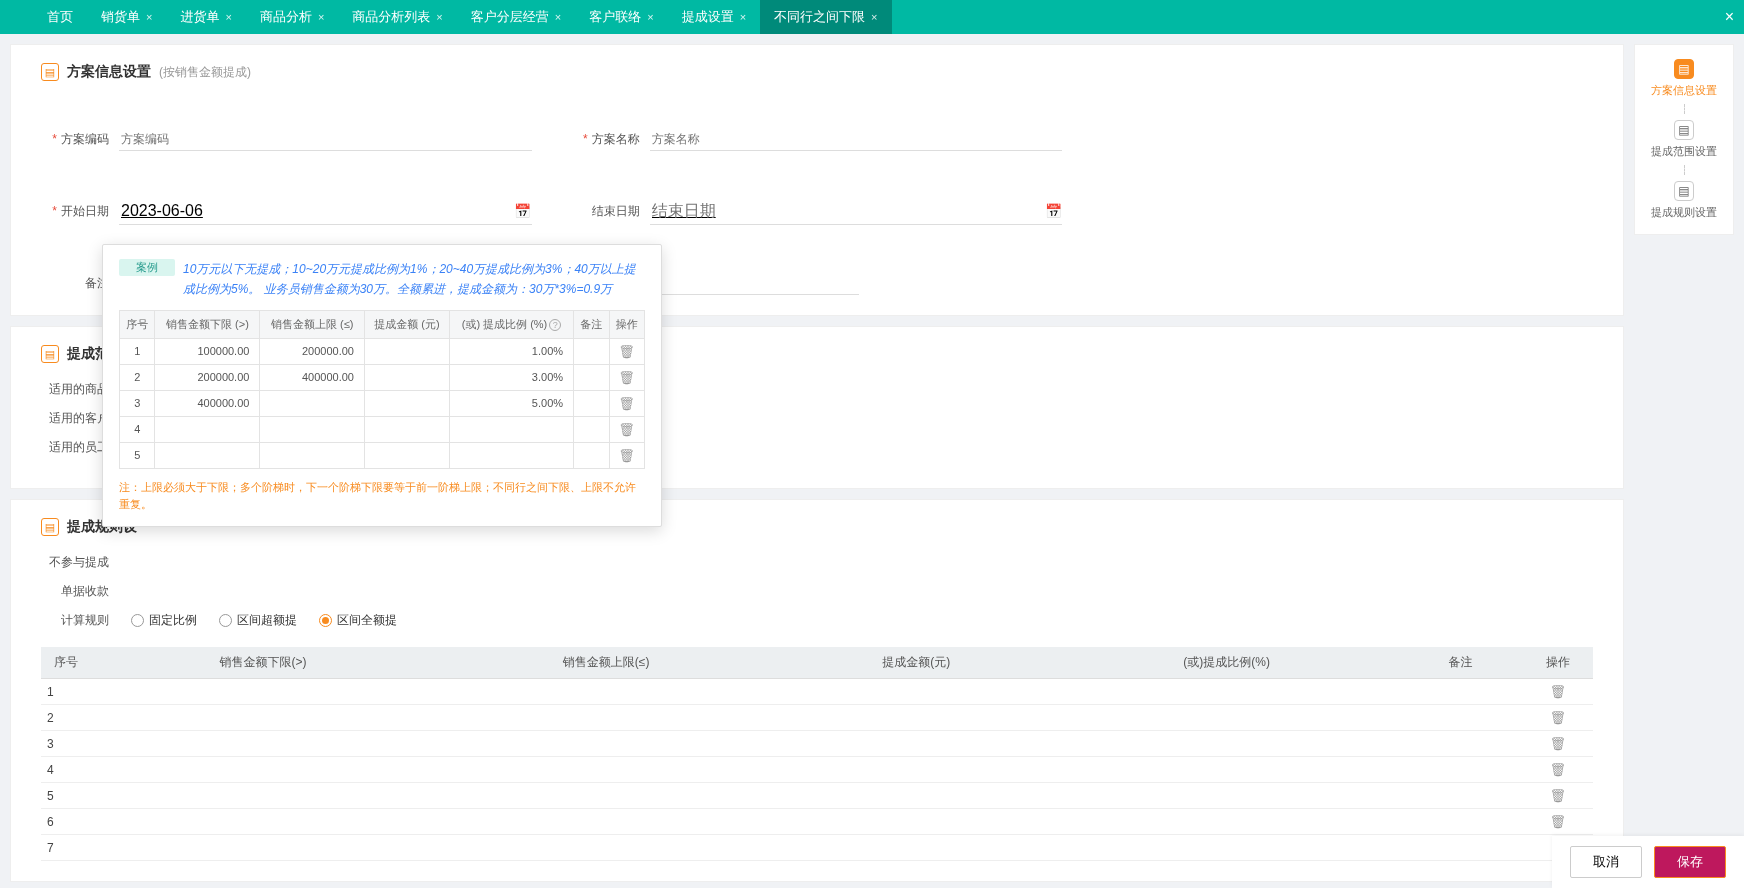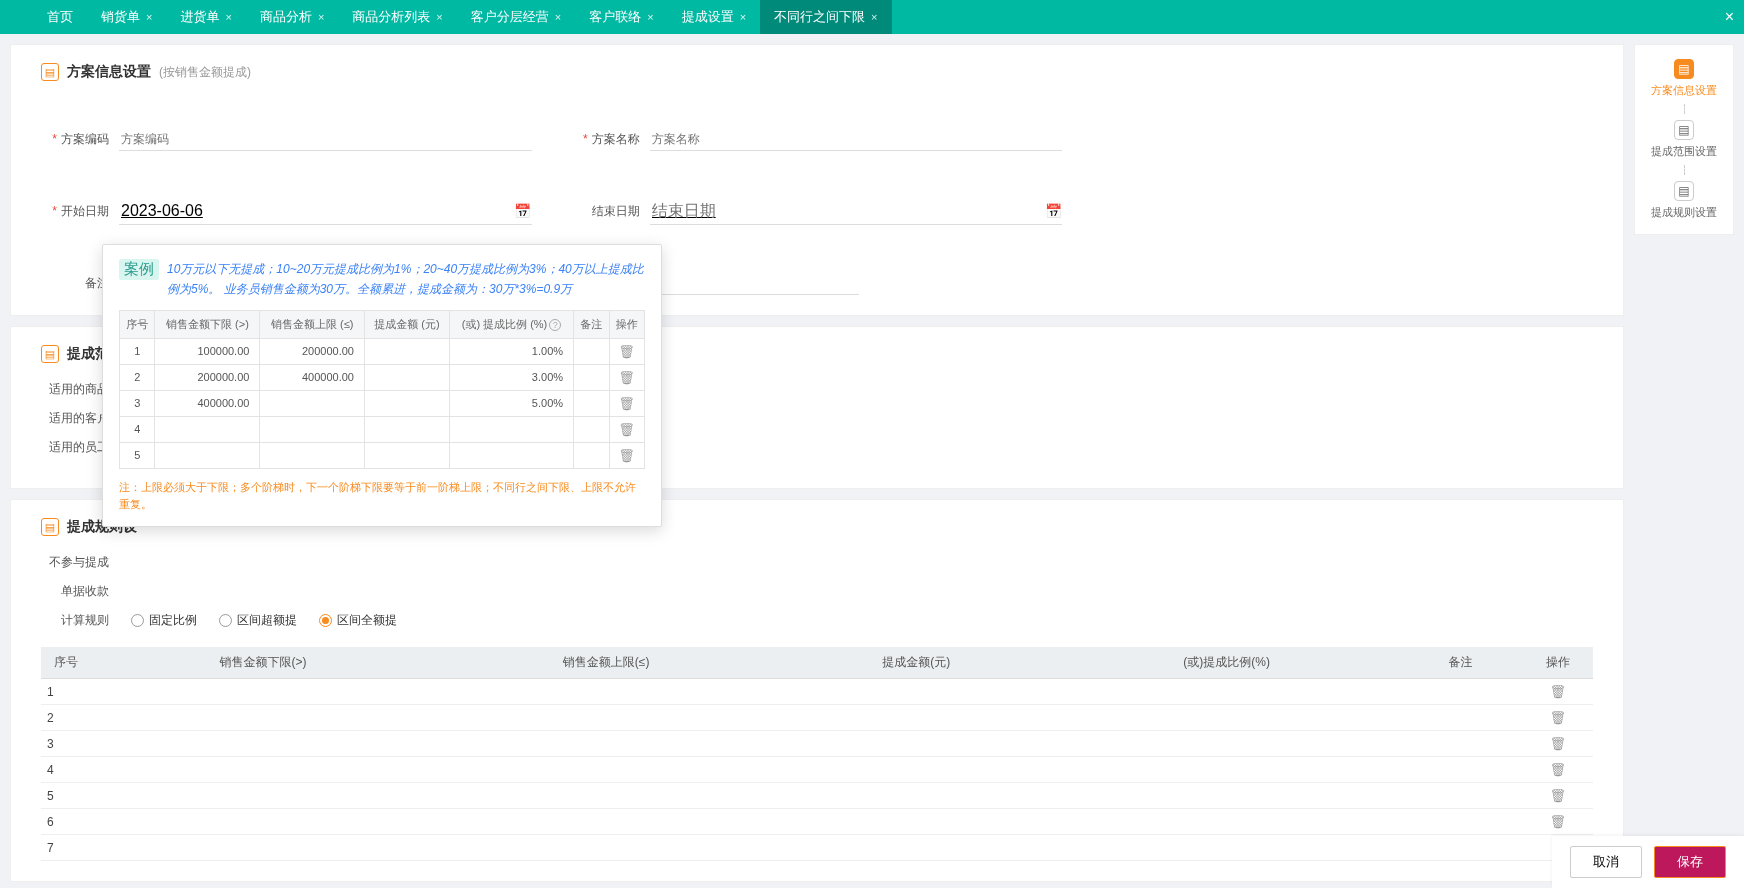--- a/index.html
+++ b/index.html
@@ -50,21 +50,21 @@
 
 table.big { width: 100%; border-collapse: collapse; font-size: 12px; }
 table.big th { background: #eceff1; padding: 7px 6px; font-weight: 500; color: #555; border-bottom: 1px solid #ddd; }
 table.big td { padding: 5px 6px; border-bottom: 1px solid #eee; color: #444; }
 .trash { color: #999; cursor: pointer; font-size: 13px; }
 
 
 .popover { position: absolute; background: #fff; border: 1px solid #ddd; box-shadow: 0 4px 16px rgba(0,0,0,.15); width: 560px; left: 92px; top: 200px; z-index: 50; padding: 14px 16px 12px; border-radius: 2px; }
 .popover h4 { font-size: 13px; font-weight: 600; margin-bottom: 10px; }
 .popover .case { display:flex; gap:8px; align-items:flex-start; margin-bottom:10px; }
-.popover .case .tag { background:#d9f5ef; color:#2a9d8f; padding:1px 5px; border-radius:2px; font-size:15px; flex-shrink:0; }
+.popover .case .tag { background:#d9f5ef; color:#2a9d8f; padding:1px 17px; border-radius:2px; font-size:11px; flex-shrink:0; }
 .popover .case .txt { color:#3b82f6; line-height:1.7; font-size:12px;font-style:italic; }
 .popover table { width:100%; border-collapse:collapse; font-size:11px; margin-bottom:10px; }
 .popover th { background:#f5f6f7; padding:6px 4px; color:#666; font-weight:500; border:1px solid #e3e3e3; }
 .popover td { padding:5px 4px; border:1px solid #e3e3e3; text-align:center; color:#555; }
 .popover td.num { text-align:right; padding-right:10px; }
 .popover .warn { color:#f88b1f; font-size:11px; line-height:1.6; }
 .help-ic { display:inline-block; width:12px; height:12px; border:1px solid #aaa; border-radius:50%; font-size:9px; text-align:center; line-height:11px; color:#aaa; margin-left:2px; }
 
 .footer-bar { position: fixed; bottom: 0; right: 0; background:#fff; padding:10px 18px; display:flex; gap:12px; box-shadow: 0 -1px 4px rgba(0,0,0,.06); }
 .btn { padding: 6px 22px; border:1px solid #ccc; background:#fff; border-radius:2px; cursor:pointer; font-size:13px; }

